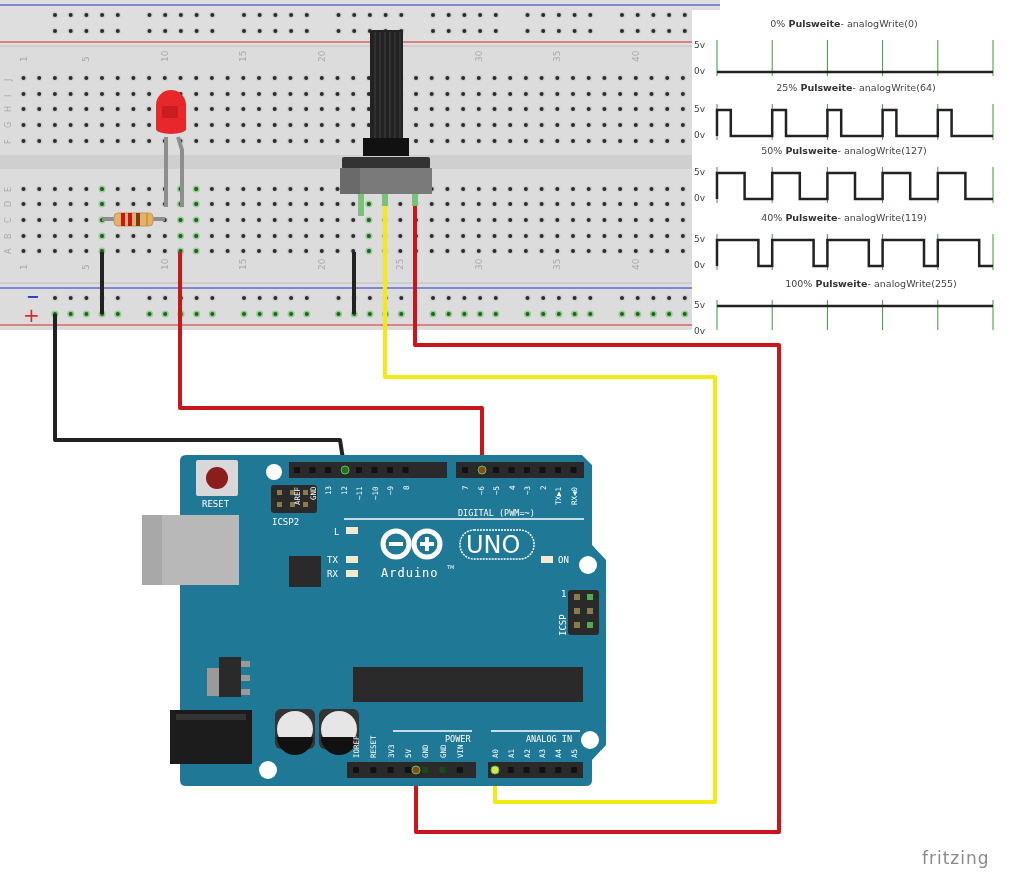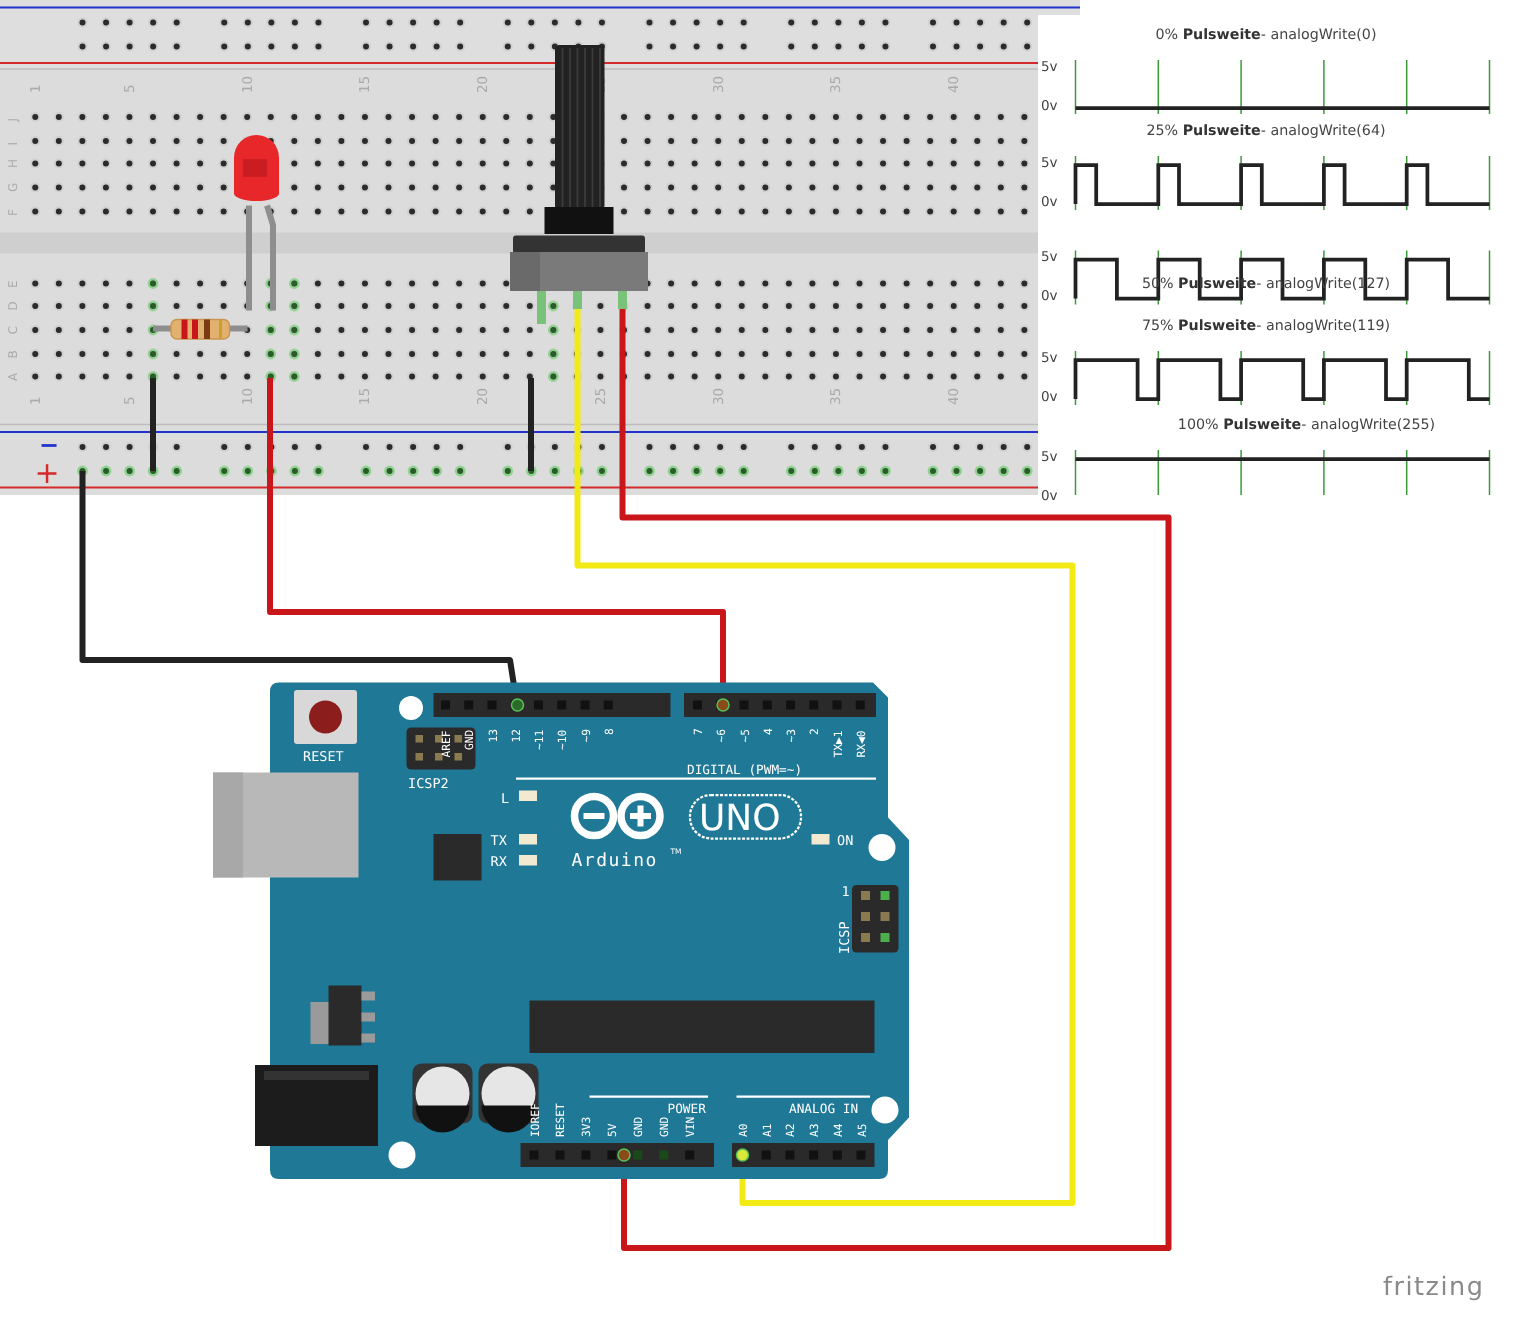--- a/index.html
+++ b/index.html
@@ -1540,27 +1540,27 @@
       <line x1="135.4" y1="290" x2="135.4" y2="326" stroke="#3a9a3a" stroke-width="1"></line>
       <line x1="190.60000000000002" y1="290" x2="190.60000000000002" y2="326" stroke="#3a9a3a" stroke-width="1"></line>
       <line x1="245.8" y1="290" x2="245.8" y2="326" stroke="#3a9a3a" stroke-width="1"></line>
       <line x1="301" y1="290" x2="301" y2="326" stroke="#3a9a3a" stroke-width="1"></line>
       <path d="M25,296 H301" fill="none" stroke="#222" stroke-width="2.5"></path>
     </svg>
   <div id="pwm-rows">
       <div class="pwm-title" style="top: 8px;"><span>0% </span><b>Pulsweite</b><span>- analogWrite(0)</span></div>
       <div class="pwm-v" style="top: 30px;">5v</div>
       <div class="pwm-v" style="top: 56px;">0v</div>
-      <div class="pwm-title" style="top: 72px;"><span>25% </span><b>Pulsweite</b><span>- analogWrite(64)</span></div>
+      <div class="pwm-title" style="top: 72px; padding-left: 12px;"><span>25% </span><b>Pulsweite</b><span>- analogWrite(64)</span></div>
       <div class="pwm-v" style="top: 94px;">5v</div>
       <div class="pwm-v" style="top: 120px;">0v</div>
-      <div class="pwm-title" style="top: 135px; margin-top: 39px;"><span>50% </span><b>Pulsweite</b><span>- analogWrite(127)</span></div>
+      <div class="pwm-title" style="top: 135px;"><span>50% </span><b>Pulsweite</b><span>- analogWrite(127)</span></div>
       <div class="pwm-v" style="top: 157px;">5v</div>
       <div class="pwm-v" style="top: 183px;">0v</div>
-      <div class="pwm-title" style="top: 202px;"><span>75% </span><b>Pulsweite</b><span>- analogWrite(119)</span></div>
+      <div class="pwm-title" style="top: 202px;"><span>40% </span><b>Pulsweite</b><span>- analogWrite(119)</span></div>
       <div class="pwm-v" style="top: 224px;">5v</div>
       <div class="pwm-v" style="top: 250px;">0v</div>
       <div class="pwm-title" style="top: 268px; margin-left: 27px;"><span>100% </span><b>Pulsweite</b><span>- analogWrite(255)</span></div>
       <div class="pwm-v" style="top: 290px;">5v</div>
       <div class="pwm-v" style="top: 316px;">0v</div>
     </div>
 </div>
 
 <div id="fritzing-logo">fritzing</div>
 

